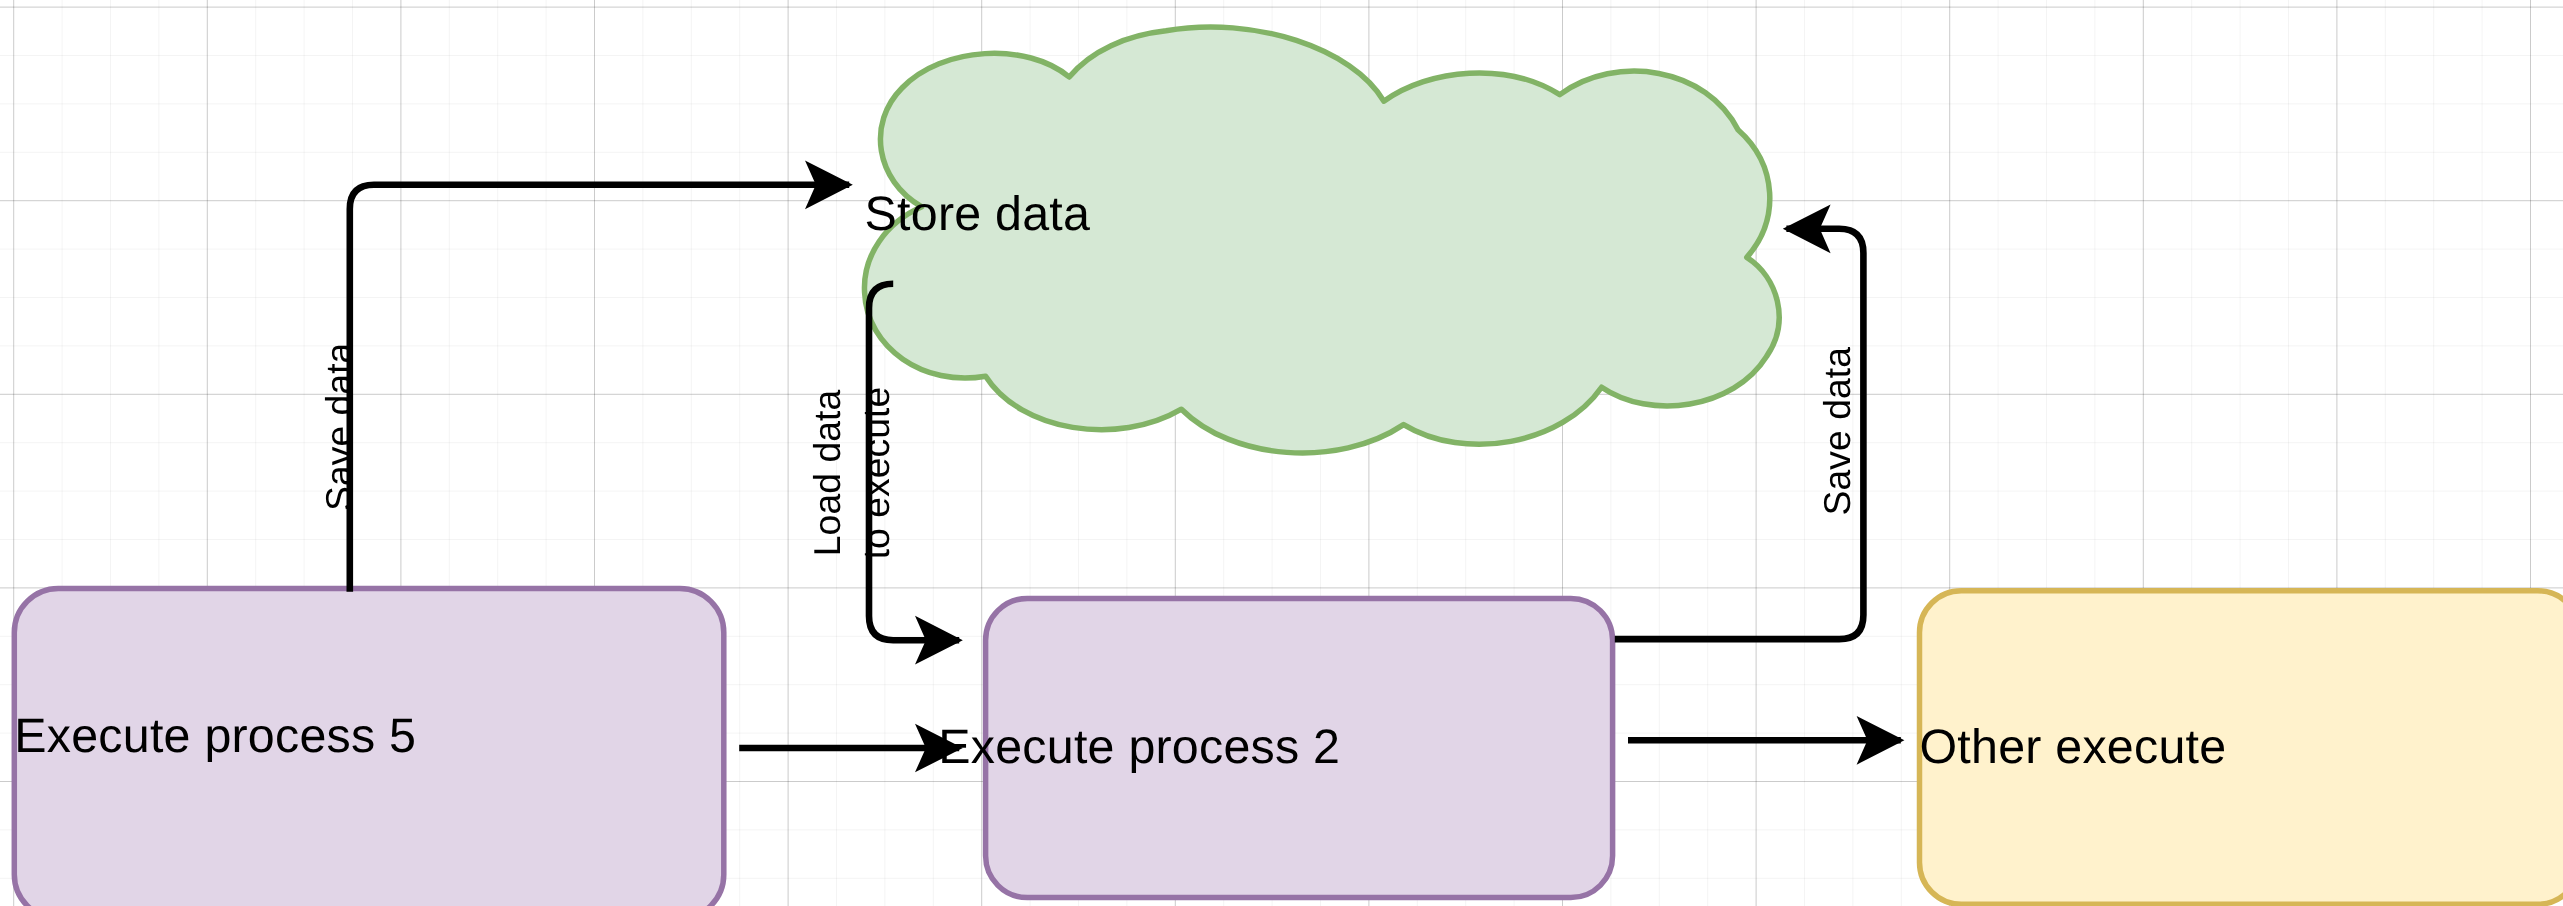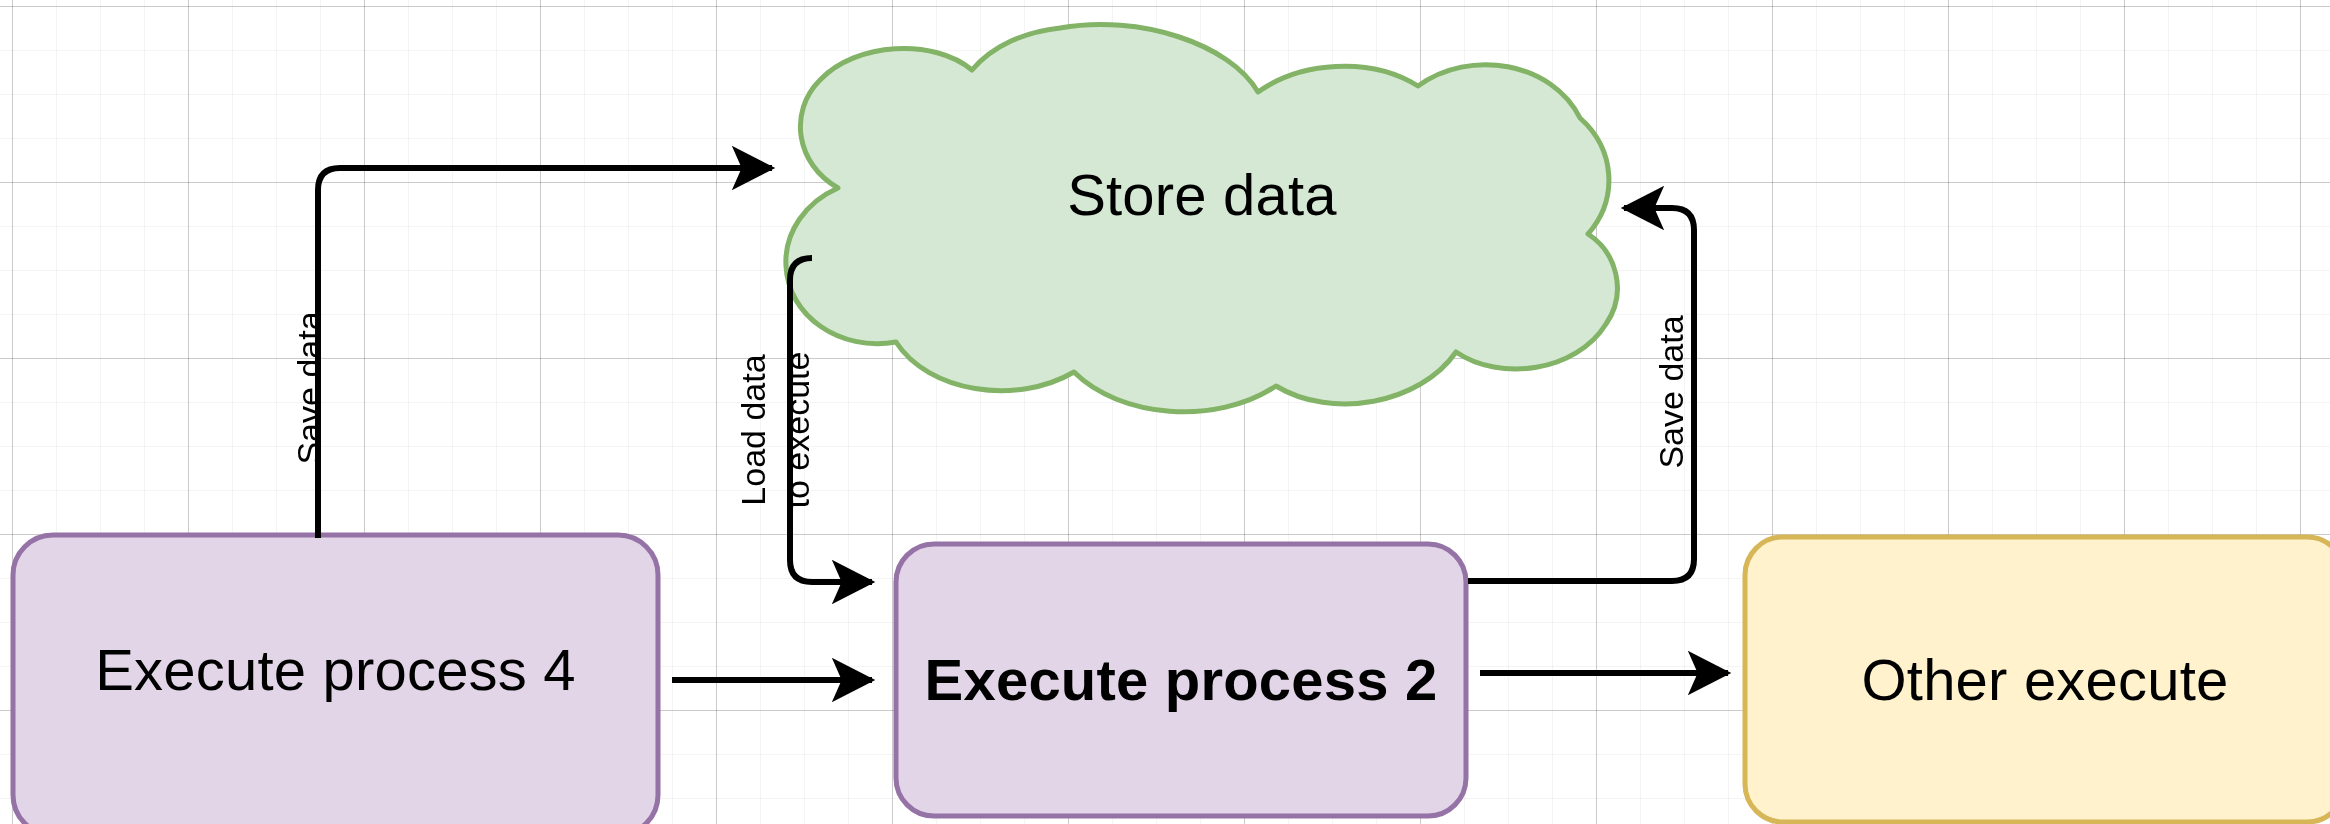--- a/index.html
+++ b/index.html
@@ -31,24 +31,24 @@
     position: absolute;
     left: 0;
     top: 0;
     width: 2330px;
     height: 824px;
   }
   .node-label {
     position: absolute;
     display: flex;
     align-items: center;
-    justify-content: center;
+    justify-content: flex-start;
     color: #000000;
     font-family: "Liberation Sans", sans-serif;
-    font-size: 58px;
+    font-size: 44px;
     line-height: 1.15;
     letter-spacing: 0.2px;
     white-space: nowrap;
     pointer-events: none;
   }
   .edge-label {
     position: absolute;
     color: #000000;
     font-family: "Liberation Sans", sans-serif;
     font-size: 34px;
@@ -120,24 +120,24 @@
     <g>
       <path d="M 1480 673 L 1728 673" fill="none" stroke="#000000" stroke-width="6" marker-end="url(#arrowhead)"></path>
     </g>
   </svg>
 
   <div class="node-label" style="left:786px; top:150px; width:832px; height:90px;">
     <span>Store data</span>
   </div>
 
   <div class="node-label" style="left:13px; top:640px; width:645px; height:60px;">
-    <span>Execute process 4</span>
+    <span>Execute process 5</span>
   </div>
 
-  <div class="node-label" style="left:896px; top:650px; width:570px; height:60px;font-weight:bold;">
+  <div class="node-label" style="left:853px; top:650px; width:570px; height:60px;">
     <span>Execute process 2</span>
   </div>
 
   <div class="node-label" style="left:1745px; top:650px; width:600px; height:60px;">
     <span>Other execute</span>
   </div>
 
   <div class="edge-label rot-ccw" style="left:210px; top:368px; width:200px; height:40px; text-align:center;">
     <span>Save data</span>
   </div>

